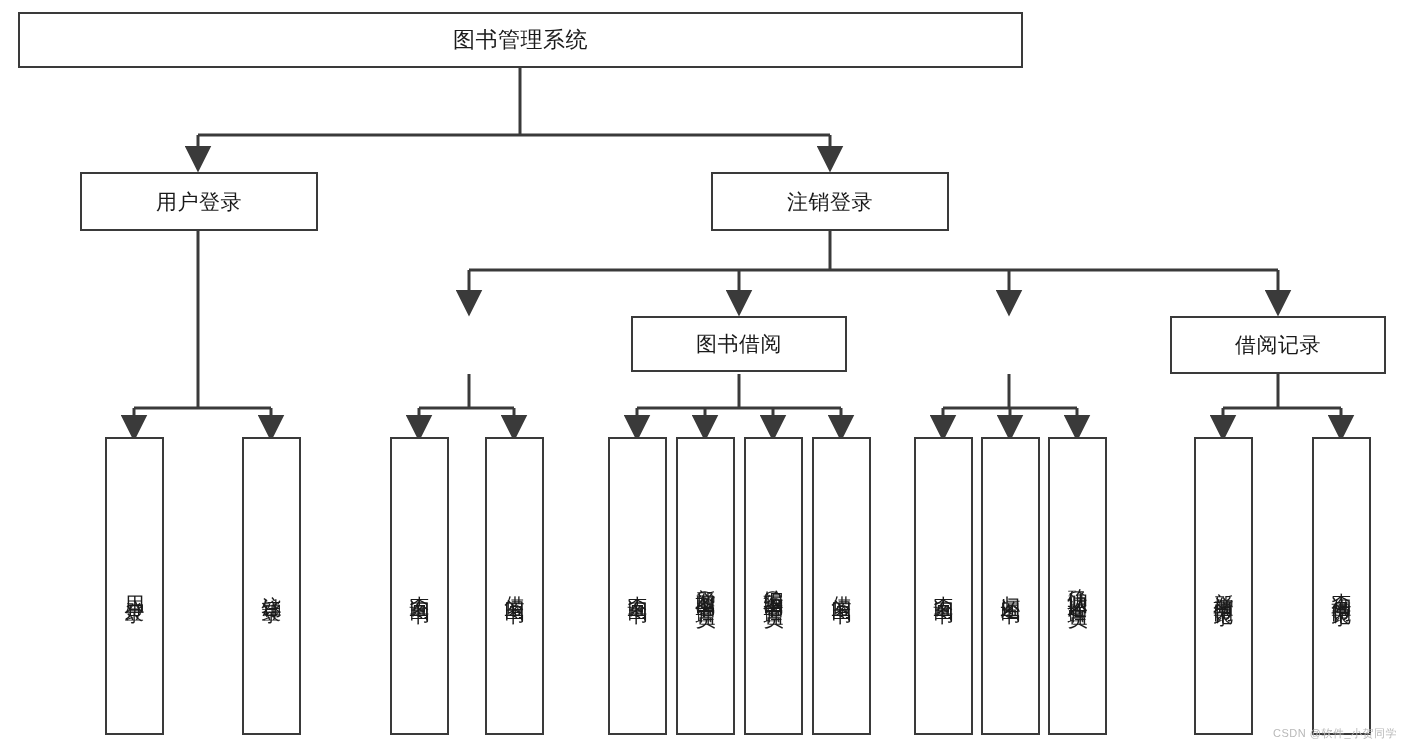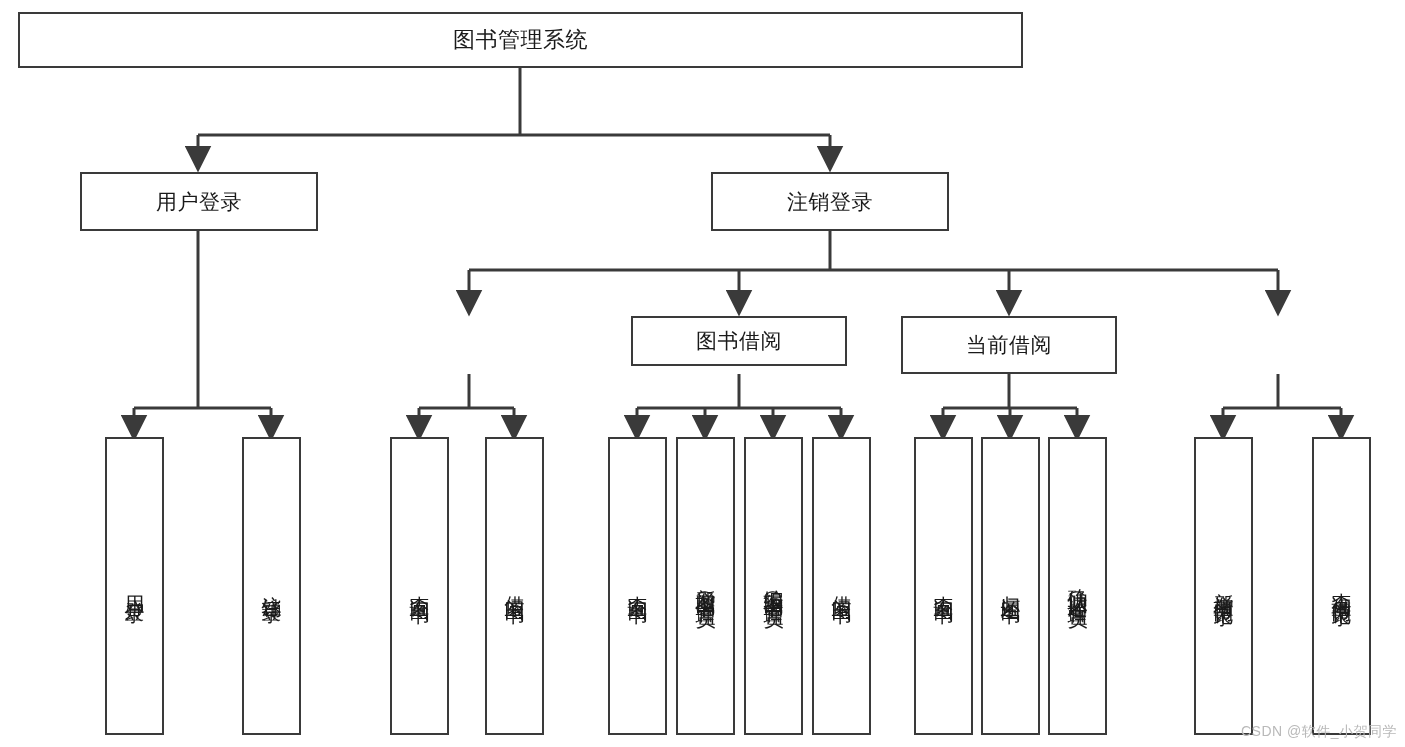--- a/index.html
+++ b/index.html
@@ -59,21 +59,21 @@
   }
   .node-v > span {
     writing-mode: vertical-rl;
     text-orientation: upright;
     display: block;
   }
   .watermark {
     position: absolute;
     right: 8px;
     bottom: 6px;
-    font-size: 14px;
+    font-size: 11px;
     color: #b9b9b9;
     letter-spacing: 0.5px;
     z-index: 5;
     white-space: nowrap;
     user-select: none;
   }
 </style>
 </head>
 <body>
 
@@ -131,24 +131,24 @@
     </g>
   </svg>
 
   <div class="node node-h node-root" style="left:18px; top:12px; width:1005px; height:56px;">图书管理系统</div>
 
   <div class="node node-h" style="left:80px; top:172px; width:238px; height:59px;">用户登录</div>
 
   <div class="node node-h" style="left:711px; top:172px; width:238px; height:59px;">注销登录</div>
 
 
-  <div class="node node-h" style="left:631px; top:316px; width:216px; height:50px;">图书借阅</div>
-
-  <div class="node node-h" style="left:901px; top:316px; width:216px; height:58px;">当前借阅</div>
-
+  <div class="node node-h" style="left:631px; top:316px; width:216px; height:56px;">图书借阅</div>
+
+
+  <div class="node node-h" style="left:1170px; top:316px; width:216px; height:58px;">借阅记录</div>
 
   <div class="node node-v" style="left:105px; top:437px; width:59px; height:298px;">
     <span>用户登录</span>
   </div>
 
   <div class="node node-v" style="left:242px; top:437px; width:59px; height:298px;">
     <span>注销登录</span>
   </div>
 
   <div class="node node-v" style="left:390px; top:437px; width:59px; height:298px;">

